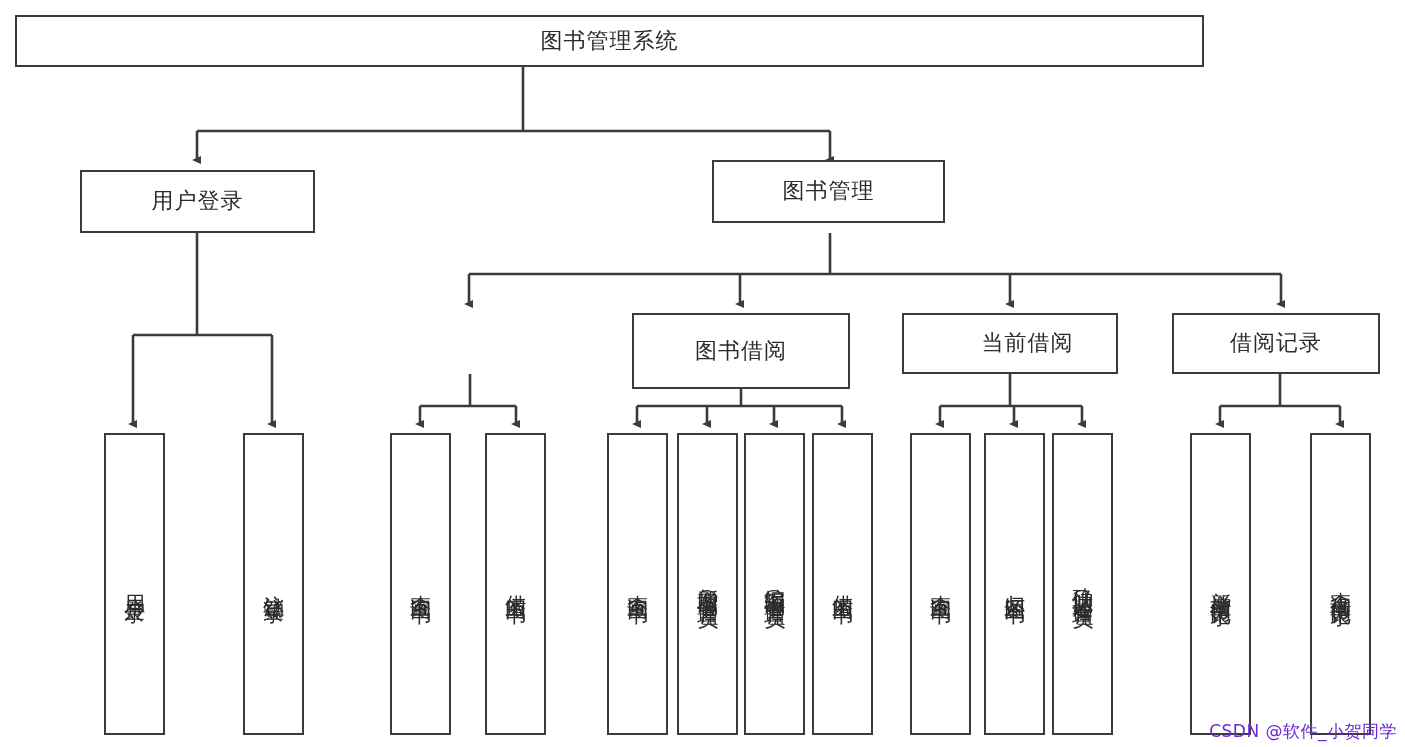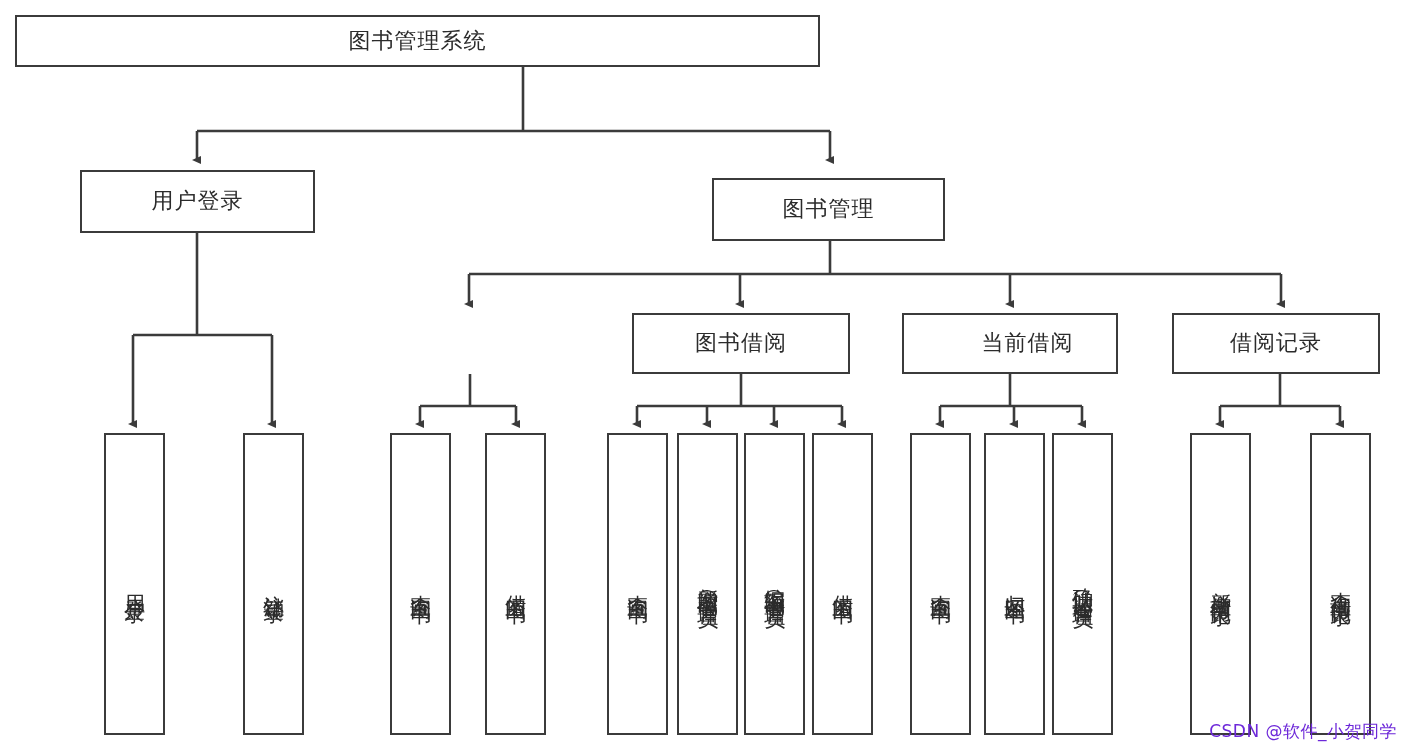--- a/index.html
+++ b/index.html
@@ -118,32 +118,32 @@
       <path d="M 1014,406 L 1014,424" marker-end="url(#arrow)"></path>
       <path d="M 1082,406 L 1082,424" marker-end="url(#arrow)"></path>
 
       <path d="M 1280,374 L 1280,406"></path>
       <path d="M 1220,406 L 1340,406"></path>
       <path d="M 1220,406 L 1220,424" marker-end="url(#arrow)"></path>
       <path d="M 1340,406 L 1340,424" marker-end="url(#arrow)"></path>
     </g>
   </svg>
 
-  <div class="node horiz" style="left:15px; top:15px; width:805px; height:52px;text-align:right;">
+  <div class="node horiz" style="left:15px; top:15px; width:1189px; height:52px;text-align:right;">
     <span class="htext">图书管理系统</span>
   </div>
 
   <div class="node horiz" style="left:80px; top:170px; width:235px; height:63px;">
     <span class="htext">用户登录</span>
   </div>
-  <div class="node horiz" style="left:712px; top:178px; width:233px; height:63px;">
+  <div class="node horiz" style="left:712px; top:160px; width:233px; height:63px;">
     <span class="htext">图书管理</span>
   </div>
 
-  <div class="node horiz" style="left:632px; top:313px; width:218px; height:61px;align-items:center;">
+  <div class="node horiz" style="left:632px; top:313px; width:218px; height:76px;align-items:center;">
     <span class="htext">图书借阅</span>
   </div>
   <div class="node horiz" style="left:902px; top:313px; width:216px; height:61px;padding-left:35px;">
     <span class="htext">当前借阅</span>
   </div>
   <div class="node horiz" style="left:1172px; top:313px; width:208px; height:61px;text-align:right;">
     <span class="htext">借阅记录</span>
   </div>
 
   <div class="node vert" style="left:104px; top:433px; width:61px; height:302px;">

